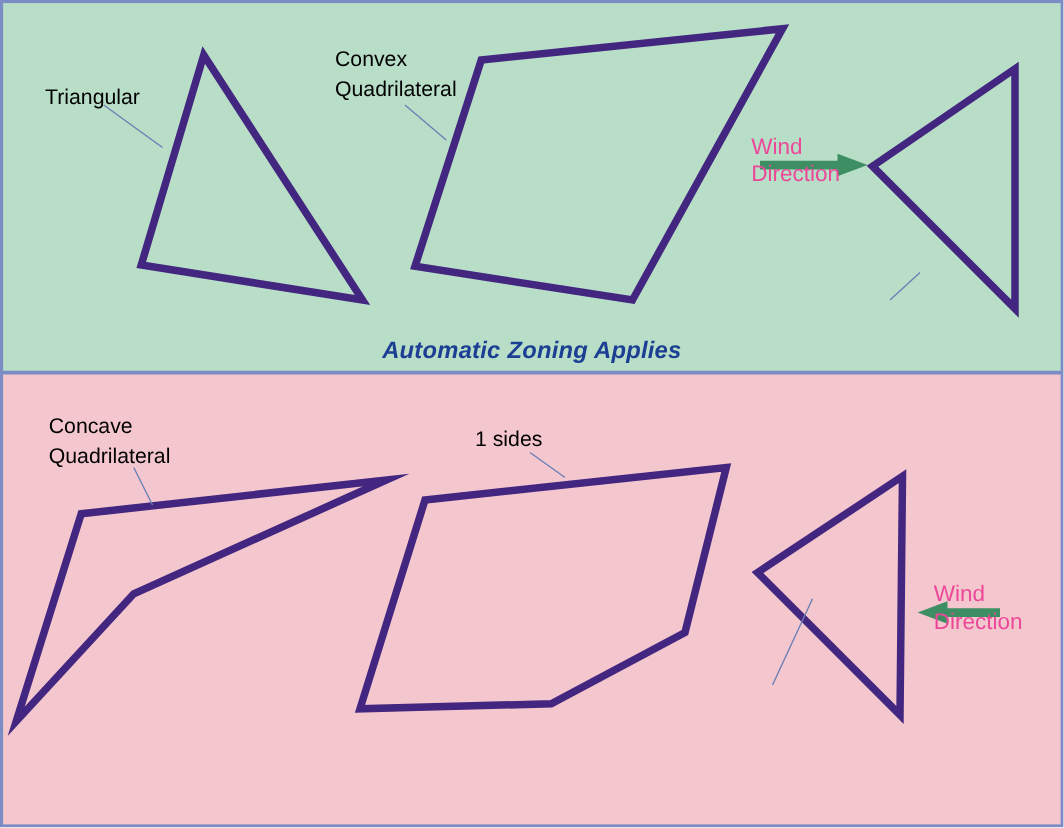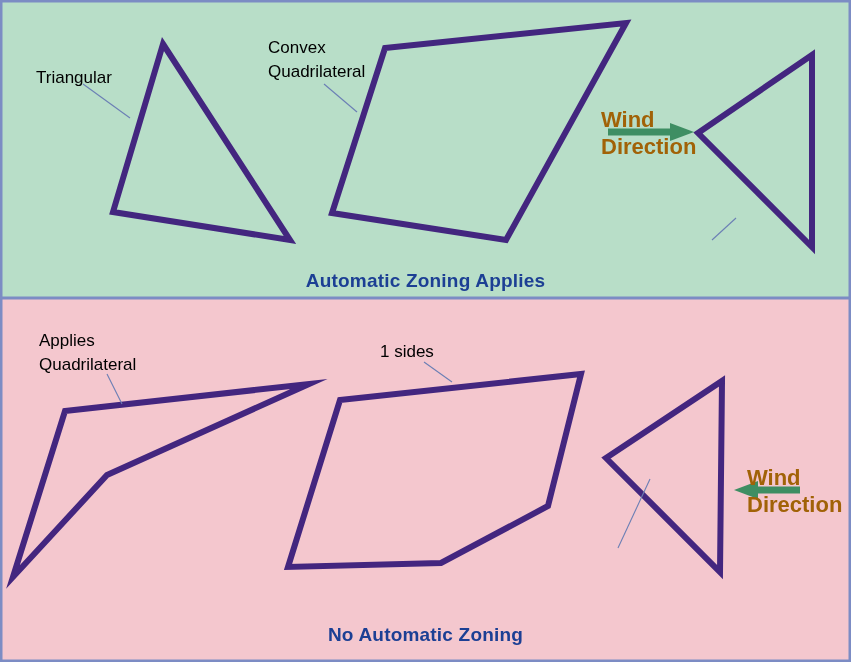--- a/index.html
+++ b/index.html
@@ -22,20 +22,21 @@
     position: absolute;
     left: 0;
     top: 0;
     width: 851px;
     height: 662px;
   }
   .panel-caption {
     position: absolute;
     text-align: center;
     font-weight: bold;
+    font-style: italic;
     font-size: 19px;
     color: #1C3F94;
     letter-spacing: 0.2px;
     white-space: nowrap;
   }
   #caption-top {
     left: 0;
     width: 851px;
     top: 270px;
   }
@@ -46,23 +47,23 @@
   }
   .anno {
     position: absolute;
     font-size: 17px;
     color: #000000;
     line-height: 1.42;
     white-space: pre-line;
   }
   .wind-label {
     position: absolute;
-    font-size: 22px;
-    font-weight: bold;
-    color: #a16207;
+    font-size: 18px;
+    font-weight: normal;
+    color: #ec4899;
     line-height: 1.22;
     white-space: pre-line;
   }
   #anno-triangular   { left: 36px;  top: 66px; }
   #anno-convex       { left: 268px; top: 36px; }
   #anno-downwind-top { left: 600px; top: 211px; }
   #anno-concave      { left: 39px;  top: 329px; }
   #anno-5sides       { left: 380px; top: 340px; }
   #anno-downwind-bot { left: 500px; top: 558px; }
   #wind-label-top    { left: 601px; top: 107px; text-align: left; }
@@ -116,24 +117,23 @@
 
   <div class="anno" id="anno-convex">Convex
 Quadrilateral</div>
 
 
   <div class="wind-label" id="wind-label-top">Wind
 Direction</div>
 
   <div class="panel-caption" id="caption-top">Automatic Zoning Applies</div>
 
-  <div class="anno" id="anno-concave">Applies
+  <div class="anno" id="anno-concave">Concave
 Quadrilateral</div>
 
   <div class="anno" id="anno-5sides">1 sides</div>
 
 
   <div class="wind-label" id="wind-label-bottom">Wind
 Direction</div>
 
-  <div class="panel-caption" id="caption-bottom">No Automatic Zoning</div>
 
 </div>
 
 </body></html>

